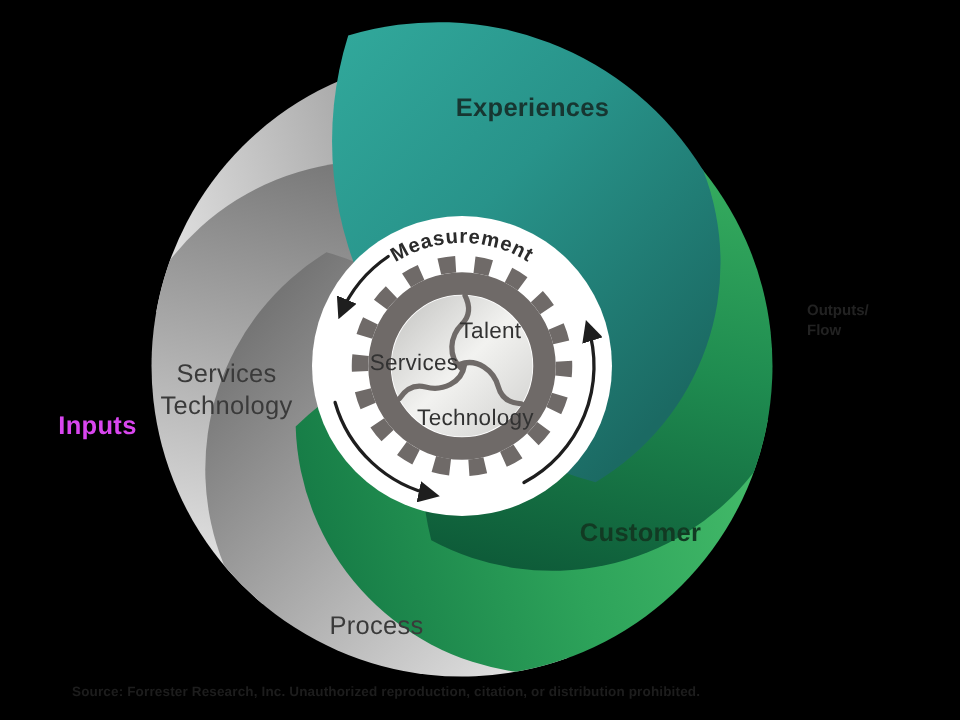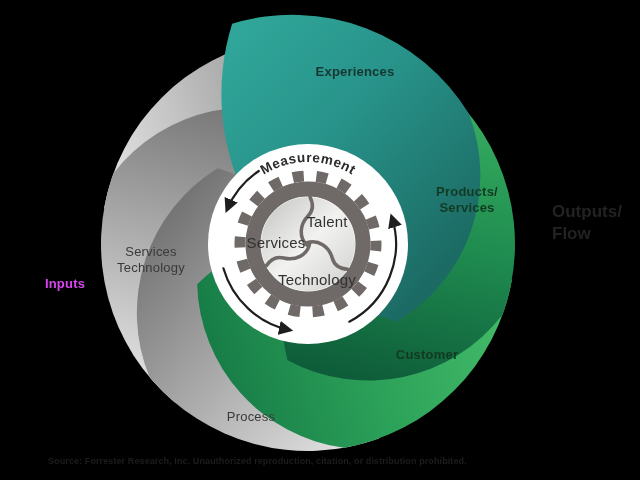--- a/index.html
+++ b/index.html
@@ -1,27 +1,27 @@
 <!DOCTYPE html>
 <html><head>
 <meta charset="utf-8">
 <style>
   html,body{margin:0;padding:0;background:#000;}
   .stage{position:relative;width:640px;height:480px;background:#000;overflow:hidden;
          font-family:"Liberation Sans", sans-serif;}
   .stage svg{position:absolute;left:0;top:0;}
   .lbl{position:absolute;transform:translate(-50%,-50%);white-space:nowrap;
-       font-size:13px;letter-spacing:.2px;text-align:center;line-height:1.25;}
+       font-size:17px;letter-spacing:.2px;text-align:center;line-height:1.25;}
   .lbl.gray{color:#3a3a3a;font-weight:500;}
   .lbl.teal{color:#173631;font-weight:700;}
   .lbl.green{color:#123a23;font-weight:700;}
   .lbl.hub{color:#323232;font-weight:500;font-size:15px;}
   .lbl.side{color:#d946ef;font-weight:700;text-align:right;}
   .outputs{position:absolute;left:538px;top:201px;transform:none;text-align:left;
-           color:#222;font-weight:700;font-size:17px;line-height:1.3;margin-left:14px;}
+           color:#222;font-weight:700;font-size:10px;line-height:1.3;}
   .footer{position:absolute;left:48px;top:456px;color:#1d1d1d;font-weight:600;
           font-size:9px;letter-spacing:.1px;white-space:nowrap;}
   .meas{font-family:"Liberation Sans", sans-serif;font-size:13.5px;font-weight:600;
         letter-spacing:.6px;fill:#2b2b2b;}
 </style>
 </head>
 <body>
 
 <div class="stage">
 
@@ -85,24 +85,20 @@
       <circle r="47" fill="url(#g-disc)"></circle>
       <g stroke="#6f6a68" stroke-width="3.5" fill="none" stroke-linecap="round">
         <path d="M 0,2 C -10,-6 -8,-20 0,-28 C 6,-34 5,-41 2,-47"></path>
         <path transform="rotate(120)" d="M 0,2 C -10,-6 -8,-20 0,-28 C 6,-34 5,-41 2,-47"></path>
         <path transform="rotate(240)" d="M 0,2 C -10,-6 -8,-20 0,-28 C 6,-34 5,-41 2,-47"></path>
       </g>
     </g>
   </svg>
 
   <div class="lbl teal" style="left:355px;top:72px">Experiences</div>
-  <div class="lbl green" style="left:467px;top:200px">
-    <div>Products/</div>
-    <div>Services</div>
-  </div>
   <div class="lbl gray" style="left:151px;top:260px">
     <div>Services</div>
     <div>Technology</div>
   </div>
   <div class="lbl green" style="left:427px;top:355px">Customer</div>
   <div class="lbl gray" style="left:251px;top:417px">Process</div>
 
   <div class="lbl hub" style="left:327px;top:222px">Talent</div>
   <div class="lbl hub" style="left:276px;top:243px">Services</div>
   <div class="lbl hub" style="left:317px;top:280px">Technology</div>

